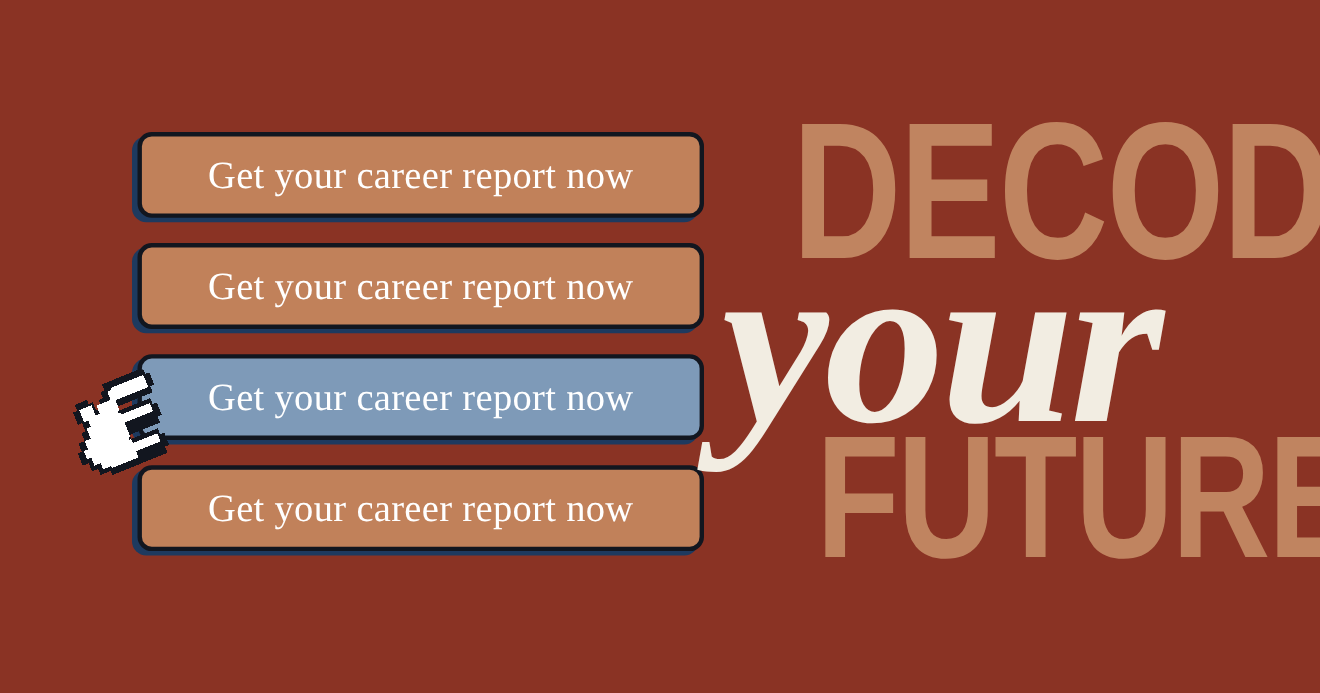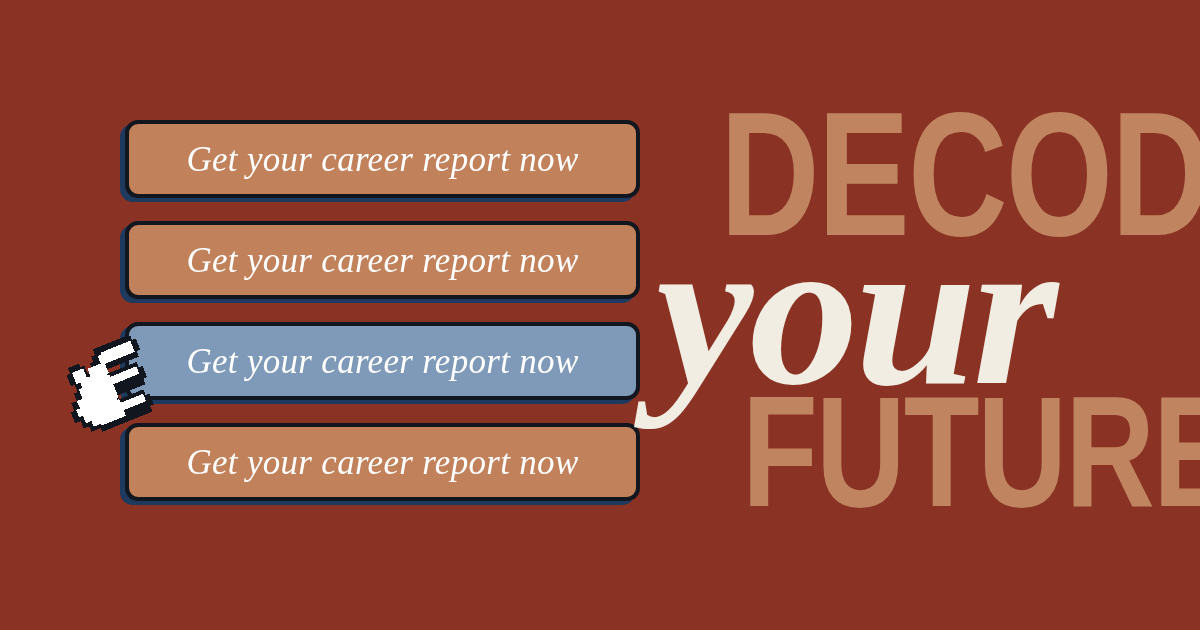--- a/index.html
+++ b/index.html
@@ -63,21 +63,20 @@
     justify-content: center;
     cursor: pointer;
   }
 
   .cta-button.is-active {
     background: #7E9AB8;
   }
 
   .cta-label {
     font-family: "Liberation Serif", "DejaVu Serif", serif;
-    font-style: italic;
     font-size: 35px;
     line-height: 1;
     color: #FFFFFF;
     letter-spacing: 0.3px;
     white-space: nowrap;
     user-select: none;
     text-align: center;
   }
 
   

